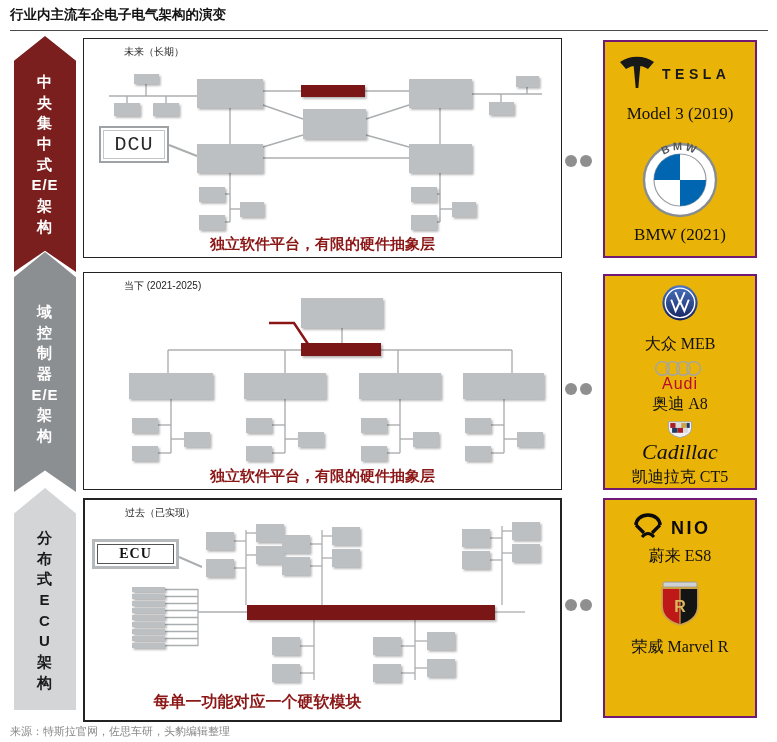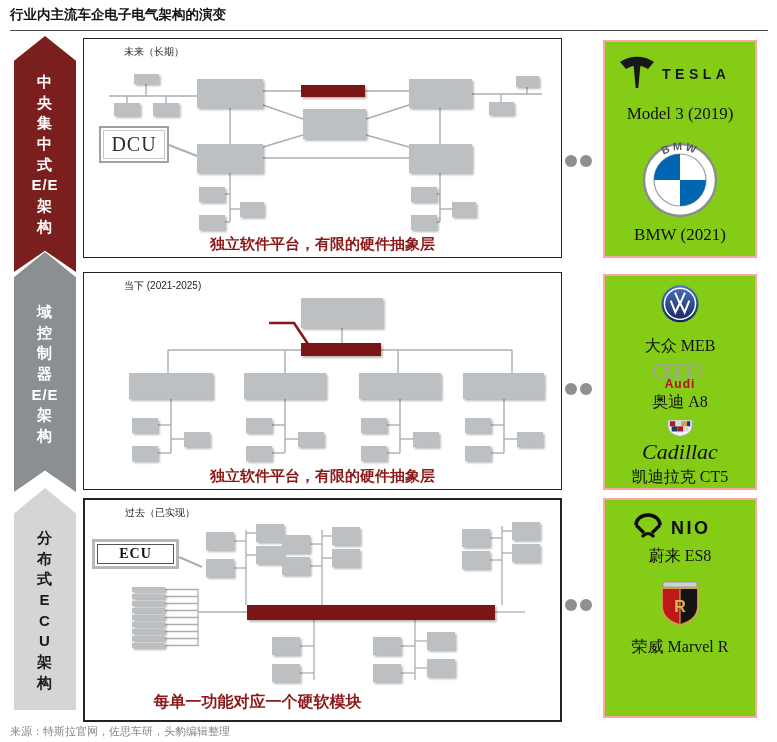--- a/index.html
+++ b/index.html
@@ -18,31 +18,31 @@
   .vtext{position:absolute;left:0;right:0;text-align:center;white-space:pre-line;
     font-weight:bold;font-size:15px;line-height:1.38;letter-spacing:1px;}
   
   .panel{position:absolute;left:83px;width:479px;background:#fff;border:1.5px solid #222;box-sizing:border-box;}
   .plabel{position:absolute;left:10px;top:6px;font-size:10px;color:#222;margin-left:30px;}
   .caption{position:absolute;left:0;right:0;text-align:center;font-size:15px;font-weight:bold;color:#8b1717;}
   .panel svg{position:absolute;left:0;top:0;}
   .tagbox{position:absolute;background:#fff;display:flex;align-items:center;justify-content:center;box-sizing:border-box;}
   #dcu-box{left:15px;top:87px;width:70px;height:37px;border:2px solid #9ea2a4;
     box-shadow:inset 0 0 0 2px #fff, inset 0 0 0 3px #c3c7c9;
-    font-family:Liberation Serif, serif;font-size:20px;color:#2a2a2a;letter-spacing:1px;}
+    font-family:Liberation Mono, monospace;font-size:20px;color:#2a2a2a;letter-spacing:1px;}
   #gateway-box{left:74px;top:35px;width:111px;height:30px;border:2px solid #8b1515;
     box-shadow:inset 0 0 0 2px #fff, inset 0 0 0 3px #8b1515;
     font-size:17px;font-weight:bold;color:#111;letter-spacing:1px;}
   #ecu-box{left:7px;top:39px;width:87px;height:30px;border:3px solid #b5b9bb;
     box-shadow:inset 0 0 0 2px #fff, inset 0 0 0 3px #555;
     font-family:"Liberation Serif","DejaVu Serif",serif;font-size:14px;font-weight:bold;color:#111;letter-spacing:1px;}
   
   .dot{position:absolute;width:12px;height:12px;border-radius:50%;background:#8f8f8f;}
   
-  .card{position:absolute;left:603px;width:154px;background:#84cc16;border:2px solid #fca5a5;
+  .card{position:absolute;left:603px;width:154px;background:#eab308;border:2px solid #701a75;
     box-sizing:border-box;display:flex;flex-direction:column;align-items:center;}
   .serif-cap{font-family:"Liberation Serif","DejaVu Serif",serif;font-size:17px;color:#111;}
   .mix-cap{font-family:"Liberation Serif","DejaVu Serif",serif;font-size:16px;color:#111;}
   .script{font-family:"Liberation Serif","DejaVu Serif",serif;font-style:italic;font-size:22px;color:#111;}
   .card3-head{font-size:18px;font-weight:bold;line-height:1.35;text-align:center;width:106px;color:#111;}
   svg text{font-family:inherit;}
   
   #footer{left:10px;top:724px;font-size:11px;color:#8a8a8a;}
 </style>
 </head>
@@ -325,21 +325,21 @@
     </svg>
     <div class="mix-cap" style="margin-top:12px;text-align:center;">大众 MEB</div>
     <svg width="78" height="26" viewBox="0 0 80 26" style="margin-top:5px;">
       <g fill="none" stroke="#a2a5a8" stroke-width="2.2">
         <circle cx="13" cy="13" r="10.5"></circle>
           <circle cx="29" cy="13" r="10.5"></circle>
         <circle cx="45" cy="13" r="10.5"></circle>
           <circle cx="61" cy="13" r="10.5"></circle>
       </g>
     </svg>
-    <div style="font-size:12px;font-weight:bold;color:#bb0a30;margin-top:-2px;letter-spacing:1px;">Audi</div>
+    <div style="font-size:16px;font-weight:normal;color:#bb0a30;margin-top:-2px;letter-spacing:1px;">Audi</div>
     <div class="mix-cap" style="margin-top:1px;">奥迪 A8</div>
     <svg width="46" height="30" viewBox="0 0 46 32" style="margin-top:5px;">
       <path d="M4,3 H42 V13 Q42,25 23,29 Q4,25 4,13 Z" fill="#eef0f1" stroke="#9b9fa2" stroke-width="1.4"></path>
       <rect x="7" y="5" width="9" height="8" fill="#aa1e28"></rect>
       <rect x="16" y="5" width="9" height="8" fill="#d9dadb"></rect>
       <rect x="25" y="5" width="9" height="8" fill="#caa24a"></rect>
       <rect x="34" y="5" width="5" height="8" fill="#1f3a63"></rect>
       <rect x="10" y="13" width="9" height="8" fill="#1f3a63"></rect>
       <rect x="19" y="13" width="9" height="8" fill="#aa1e28"></rect>
       <rect x="28" y="13" width="8" height="8" fill="#d9dadb"></rect>

